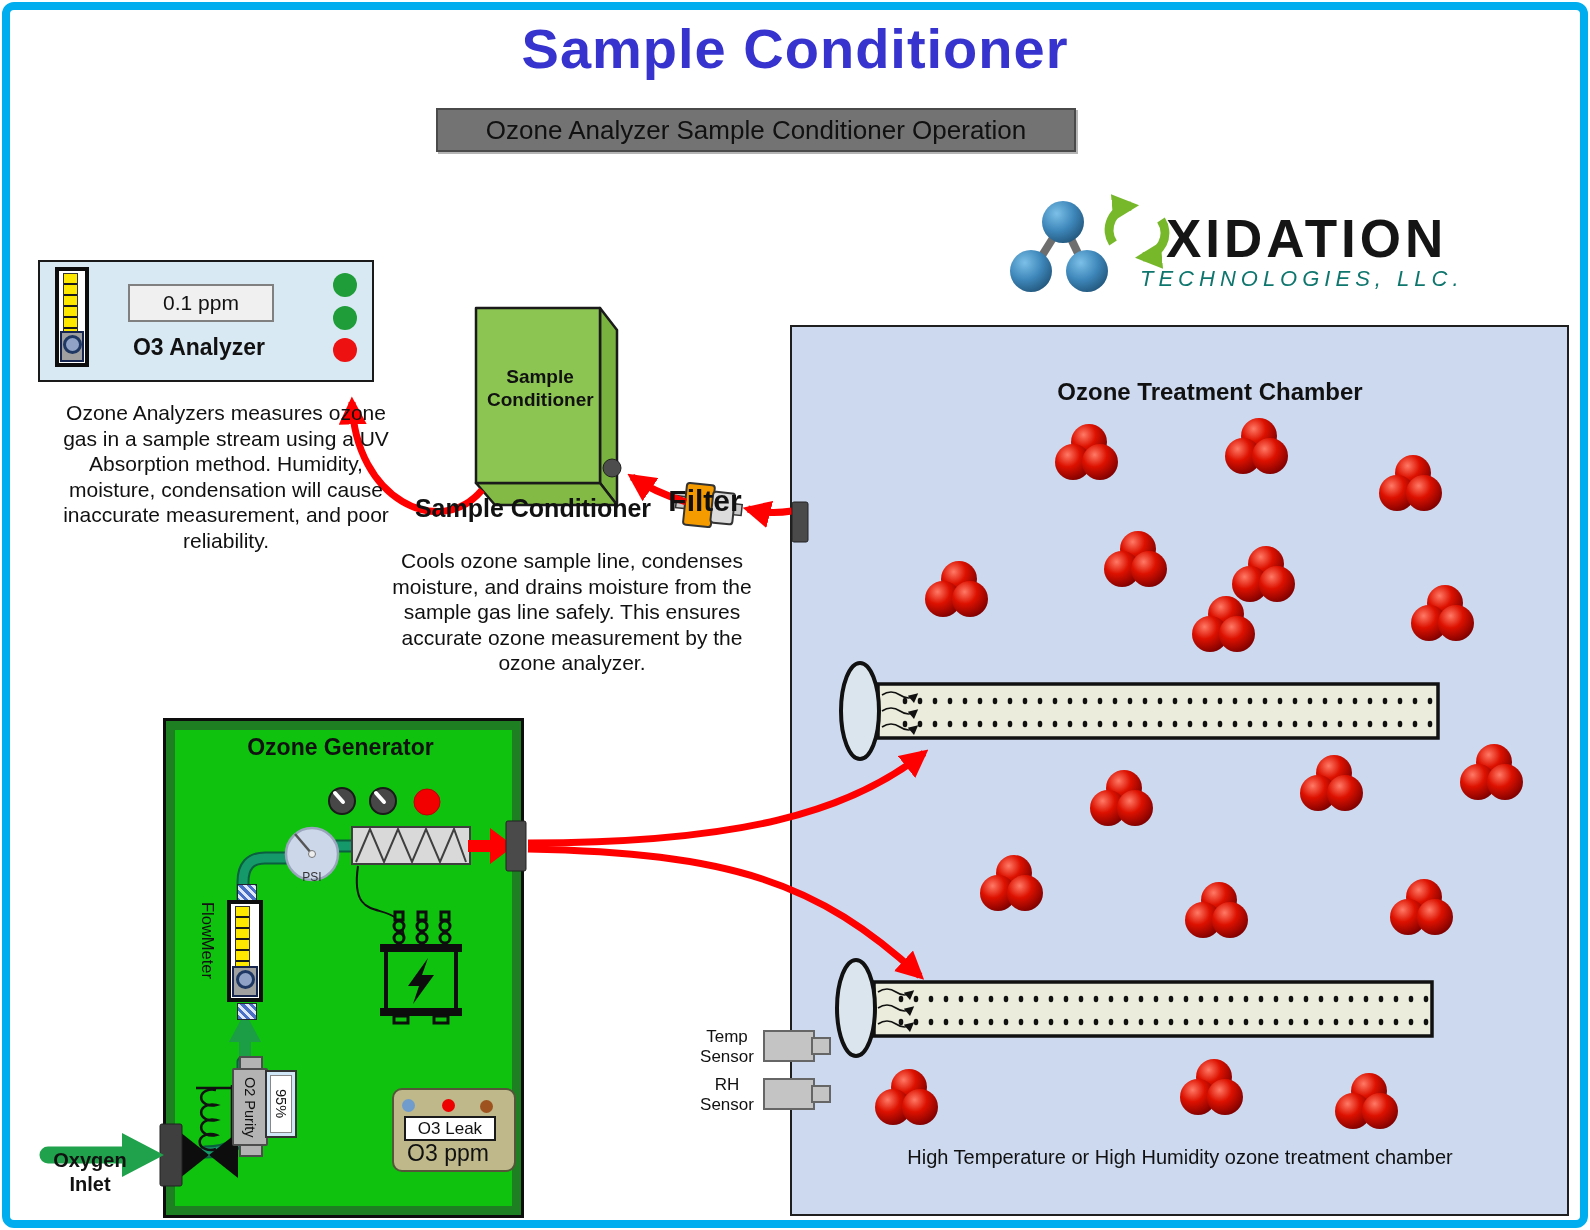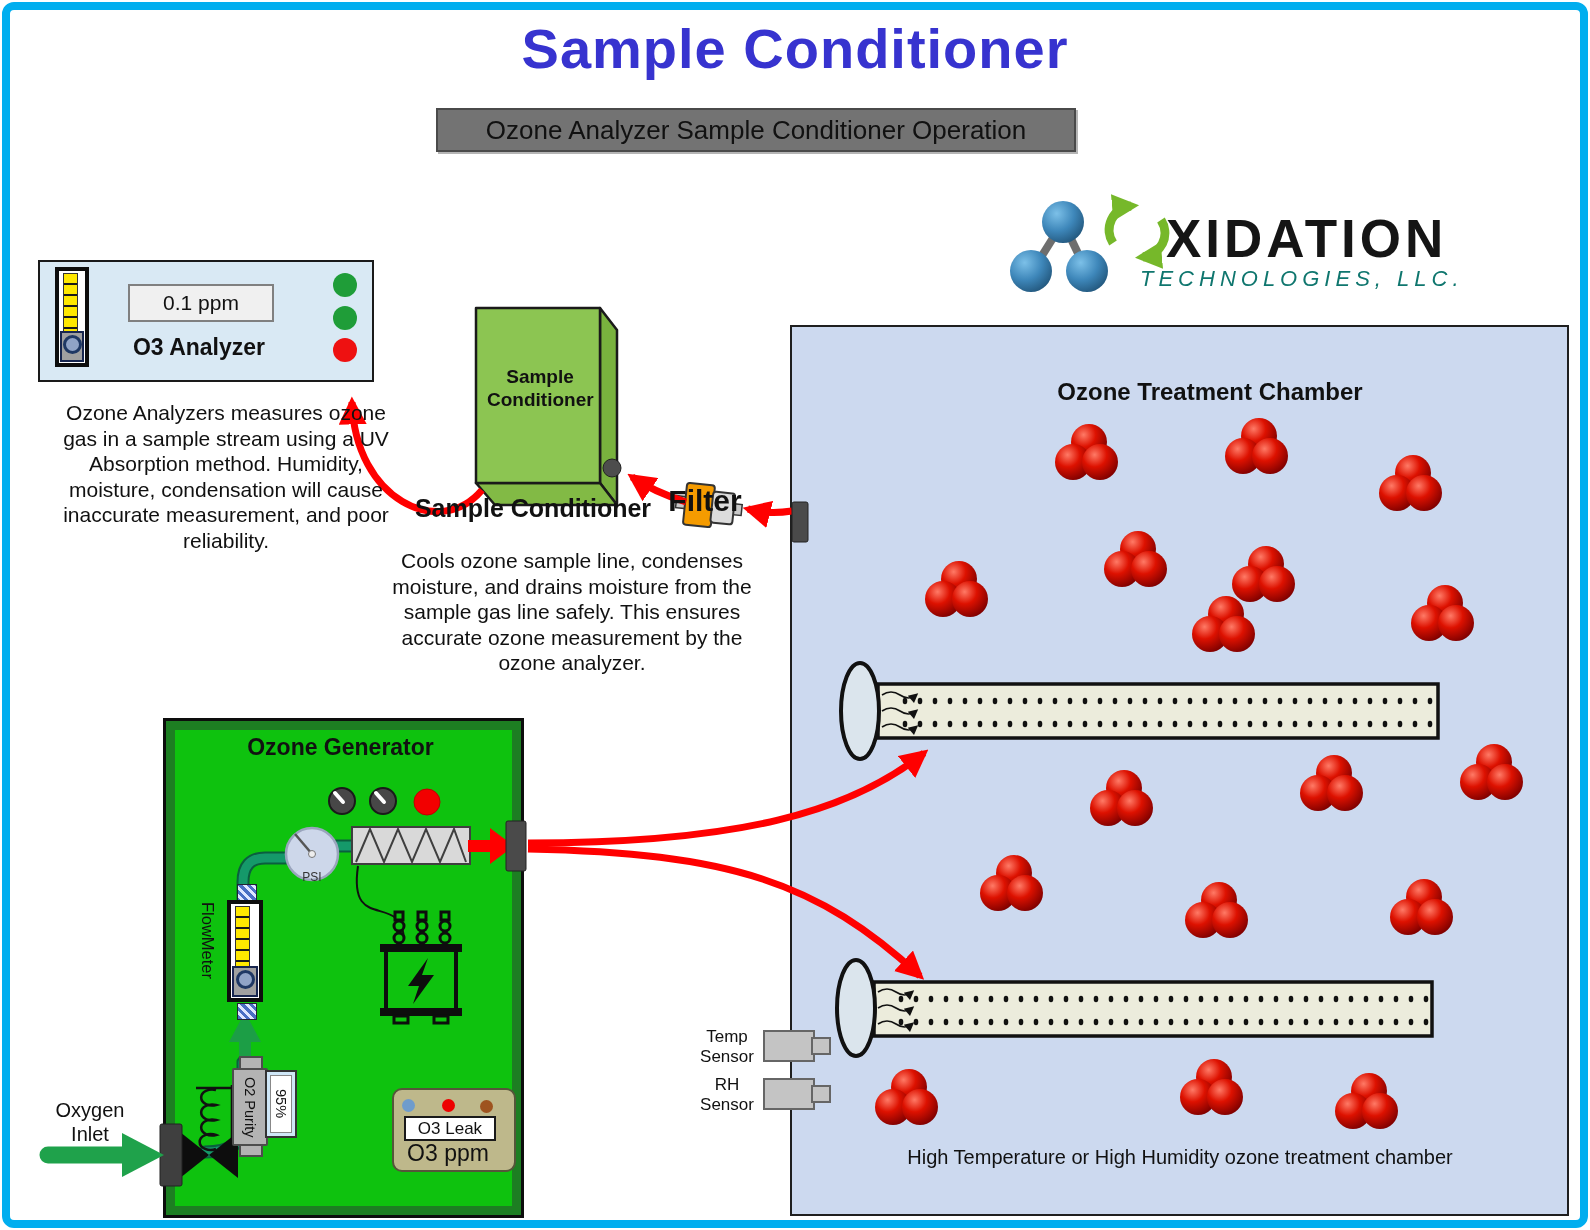--- a/index.html
+++ b/index.html
@@ -452,13 +452,13 @@
   </div>
 </div>
 
 <div class="abs panel"></div>
 <div class="abs dot" style="left:402px;top:1099px;background:#6f9ccc;"></div>
 <div class="abs dot" style="left:442px;top:1099px;background:#ee0000;"></div>
 <div class="abs dot" style="left:480px;top:1100px;background:#9e531f;"></div>
 <div class="abs lbl ctr" style="left:404px;top:1116px;width:88px;height:21px;line-height:21px;background:#fff;border:2px solid #1a1a1a;font-size:17px;z-index:3;">O3 Leak</div>
 <div class="abs lbl ctr" style="left:396px;top:1140px;width:104px;font-size:23px;z-index:3;">O3 ppm</div>
 
-<div class="abs lbl ctr" style="left:40px;top:1098px;width:100px;font-size:20px;line-height:1.2;">Oxygen Inlet</div>
+<div class="abs lbl ctr" style="left:40px;top:1148px;width:100px;font-size:20px;line-height:1.2;font-weight:bold;">Oxygen Inlet</div>
 
 </body></html>

